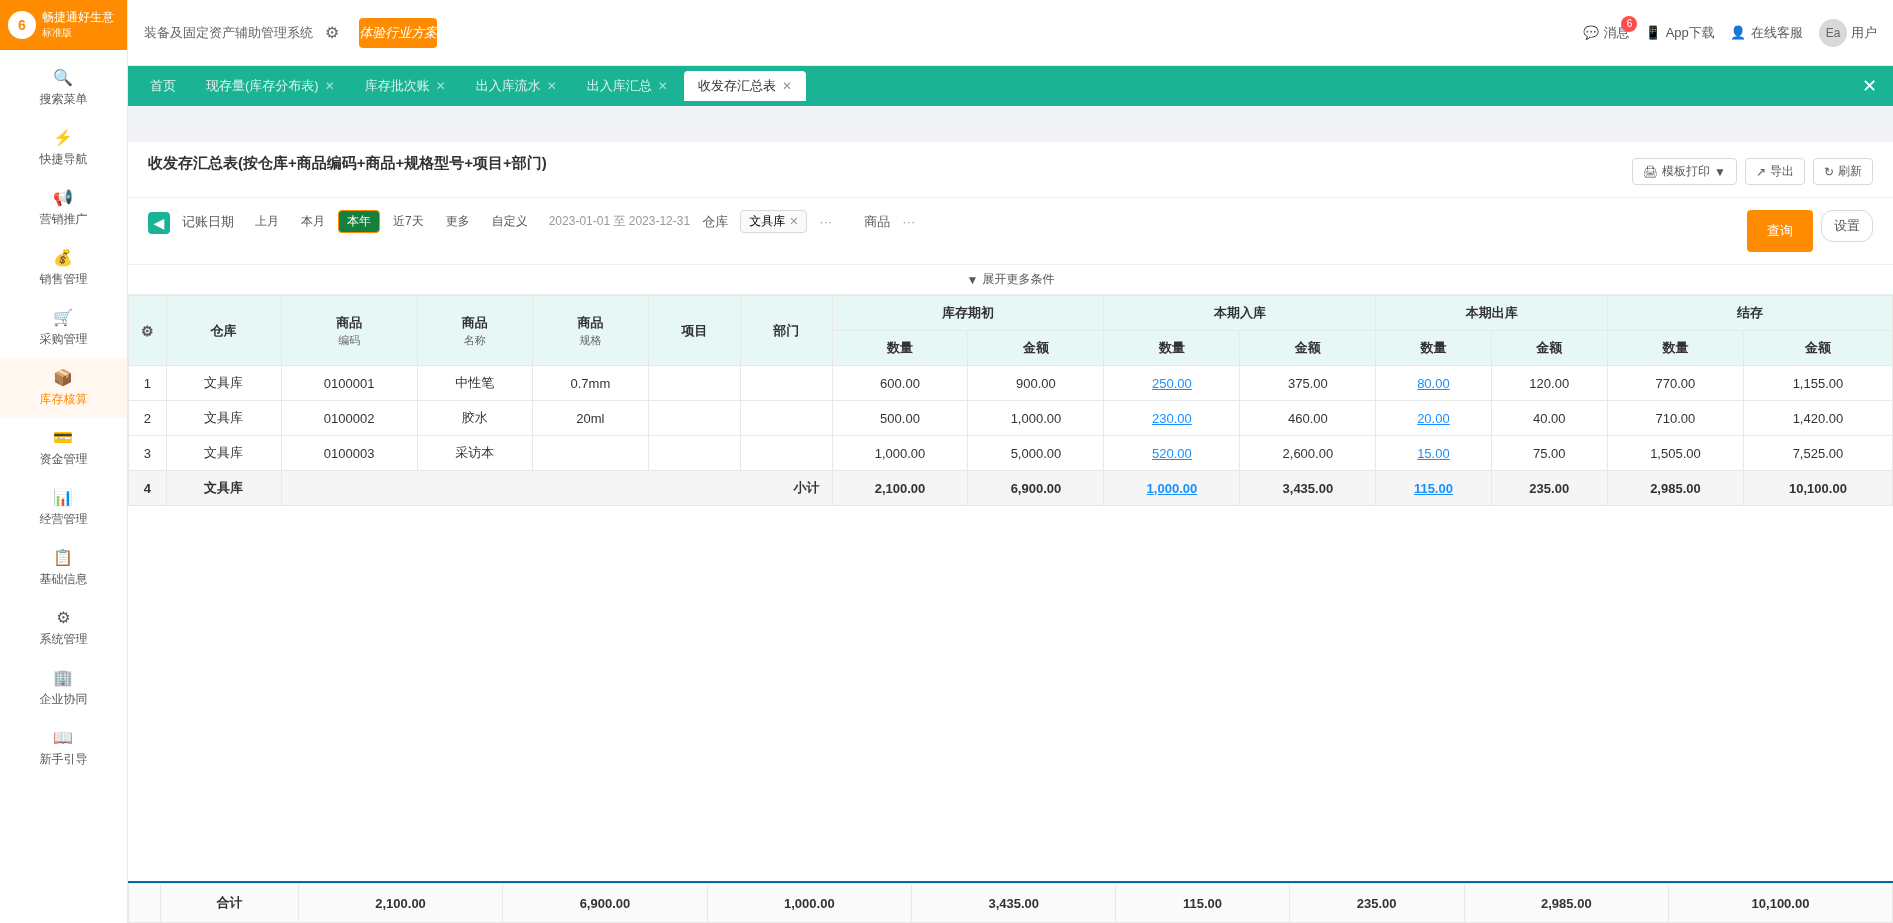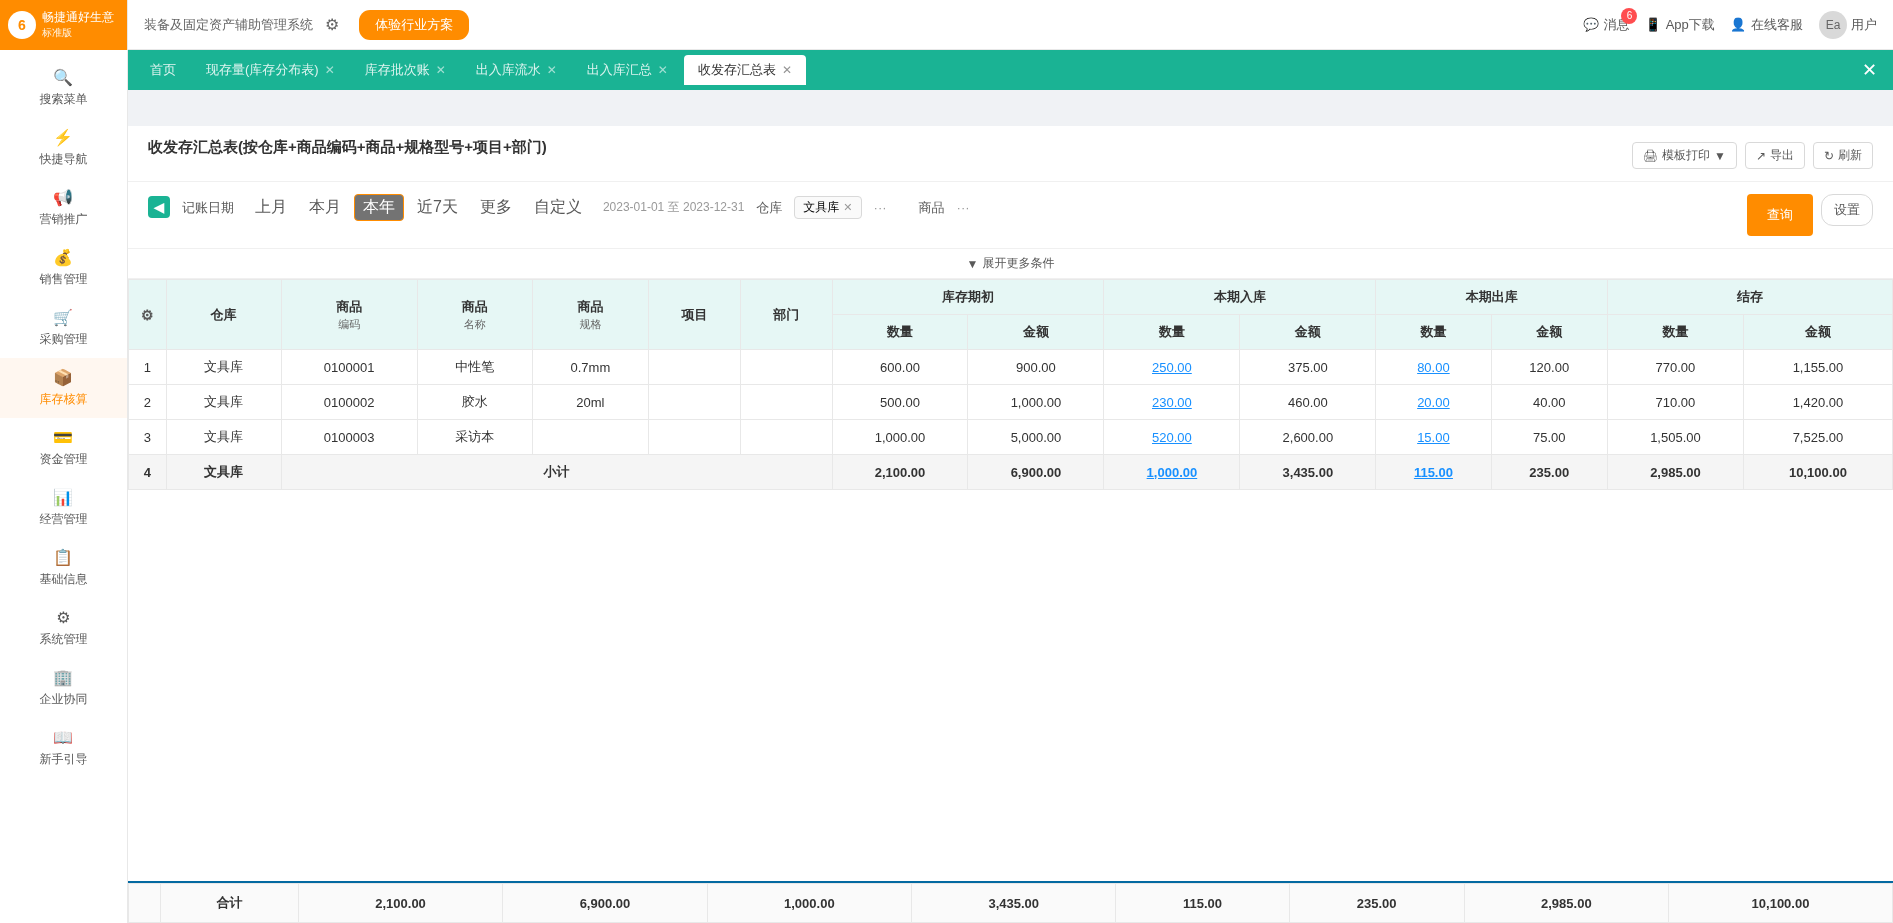--- a/index.html
+++ b/index.html
@@ -14,24 +14,24 @@
     .sidebar-nav { flex: 1; padding: 8px 0; }
     .sidebar-item { display: flex; flex-direction: column; align-items: center; padding: 10px 4px; cursor: pointer; color: #595959; gap: 4px; }
     .sidebar-item.active { background: #fff7f0; color: #ff8c00; }
     .sidebar-item .icon { font-size: 16px; }
     .sidebar-item .label { font-size: 12px; text-align: center; }
 
     
     .main { flex: 1; display: flex; flex-direction: column; overflow: hidden; }
 
     
-    .top-header { background: #fff; height: 50px; display: flex; align-items: center; padding: 0 16px; border-bottom: 1px solid #e8e8e8; gap: 12px; }
+    .top-header { background: #fff; height: 66px; display: flex; align-items: center; padding: 0 16px; border-bottom: 1px solid #e8e8e8; gap: 12px; }
     .top-header-system { color: #666; font-size: 13px; }
     .top-header-settings { color: #666; cursor: pointer; font-size: 16px; margin-right: 8px; }
-    .top-header-trial { background: #ff8c00; color: #fff; border: none; padding: 6px 16px; border-radius: 11px; cursor: pointer; font-size: 13px; }
+    .top-header-trial { background: #ff8c00; color: #fff; border: none; padding: 6px 0; border-radius: 4px; cursor: pointer; font-size: 13px; font-style: italic; }
     .top-header-actions { display: flex; align-items: center; gap: 16px; margin-left: auto; }
     .top-header-action { display: flex; align-items: center; gap: 4px; color: #595959; cursor: pointer; font-size: 13px; position: relative; }
     .badge { background: #ff4d4f; color: #fff; border-radius: 10px; font-size: 10px; padding: 0 5px; min-width: 16px; height: 16px; display: flex; align-items: center; justify-content: center; position: absolute; top: -8px; right: -8px; }
     .user-avatar { width: 28px; height: 28px; background: #d9d9d9; border-radius: 50%; display: flex; align-items: center; justify-content: center; font-size: 12px; color: #666; }
 
     
     .tabs-bar { background: #1ab394; display: flex; align-items: center; height: 40px; padding: 0 8px; gap: 2px; }
     .tab { display: flex; align-items: center; padding: 6px 14px; border-radius: 4px 4px 0 0; cursor: pointer; font-size: 13px; gap: 6px; color: rgba(255,255,255,0.85); background: transparent; }
     .tab.active { background: #fff; color: #333; }
     .tab-close { font-size: 12px; opacity: 0.7; }
@@ -45,22 +45,22 @@
     .btn-export { border: 1px solid #d9d9d9; background: #fff; padding: 4px 10px; border-radius: 4px; cursor: pointer; font-size: 12px; color: #595959; display: flex; align-items: center; gap: 4px; }
     .btn-refresh { border: 1px solid #d9d9d9; background: #fff; padding: 4px 10px; border-radius: 4px; cursor: pointer; font-size: 12px; color: #595959; display: flex; align-items: center; gap: 4px; }
 
     
     .filter-bar { padding: 12px 20px; background: #fff; border-bottom: 1px solid #f0f0f0; display: flex; align-items: flex-start; gap: 12px; }
     .filter-toggle { background: #1ab394; color: #fff; border: none; border-radius: 4px; width: 22px; height: 22px; cursor: pointer; display: flex; align-items: center; justify-content: center; font-size: 14px; flex-shrink: 0; margin-top: 2px; }
     .filter-fields { flex: 1; display: flex; flex-direction: column; gap: 8px; }
     .filter-row { display: flex; align-items: center; gap: 12px; flex-wrap: wrap; }
     .filter-label { color: #595959; font-size: 13px; flex-shrink: 0; }
     .filter-date-options { display: flex; align-items: center; gap: 4px; }
-    .date-option { padding: 2px 8px; border-radius: 4px; cursor: pointer; font-size: 16px; color: #595959; border: 1px solid transparent; }
-    .date-option.active { background: #737373; color: #fff; border-color: #ff8c00; }
+    .date-option { padding: 2px 8px; border-radius: 4px; cursor: pointer; font-size: 12px; color: #595959; border: 1px solid transparent; }
+    .date-option.active { background: #15803d; color: #fff; border-color: #ff8c00; }
     .date-range { font-size: 12px; color: #999; }
     .filter-tag { display: flex; align-items: center; gap: 4px; border: 1px solid #d9d9d9; border-radius: 4px; padding: 2px 8px; background: #fafafa; font-size: 12px; }
     .filter-tag-close { cursor: pointer; color: #999; font-size: 11px; }
     .filter-warehouse-label { color: #595959; font-size: 13px; }
     .filter-product-label { color: #595959; font-size: 13px; margin-left: 20px; }
     .filter-dots { color: #999; cursor: pointer; }
     .filter-right { display: flex; align-items: flex-start; gap: 8px; margin-left: auto; }
     .btn-query { background: #ff8c00; color: #fff; border: none; padding: 12px 20px; border-radius: 4px; cursor: pointer; font-size: 13px; }
     .btn-settings { background: #fff; color: #595959; border: 1px solid #d9d9d9; padding: 6px 12px; border-radius: 12px; cursor: pointer; font-size: 13px; }
     .expand-more { display: flex; justify-content: center; padding: 6px; border-bottom: 1px solid #f0f0f0; }
@@ -349,21 +349,21 @@
               <td>2,600.00</td>
               <td><span class="num-link">15.00</span></td>
               <td>75.00</td>
               <td>1,505.00</td>
               <td>7,525.00</td>
             </tr>
 
             <tr class="subtotal">
               <td>4</td>
               <td style="font-weight:700;">文具库</td>
-              <td colspan="5" style="text-align:center; font-weight:700;">小计</td>
+              <td colspan="5" style="text-align:right; font-weight:700;">小计</td>
               <td>2,100.00</td>
               <td>6,900.00</td>
               <td><span class="num-link">1,000.00</span></td>
               <td>3,435.00</td>
               <td><span class="num-link">115.00</span></td>
               <td>235.00</td>
               <td>2,985.00</td>
               <td>10,100.00</td>
             </tr>
           </tbody>

